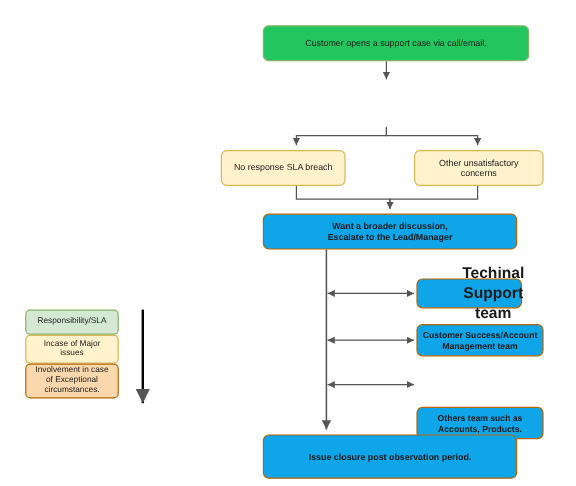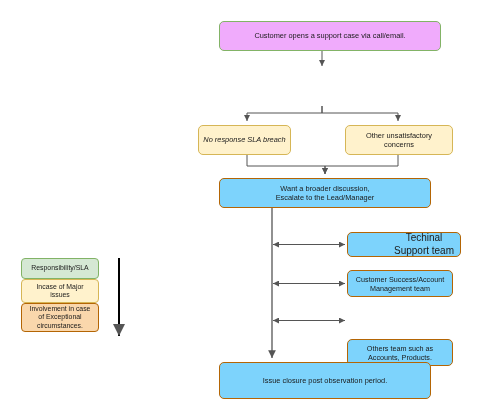--- a/index.html
+++ b/index.html
@@ -38,38 +38,39 @@
     display: flex;
     align-items: center;
     justify-content: center;
     text-align: center;
     line-height: 1.25;
     padding: 2px 4px;
     white-space: pre-line;
     z-index: 2;
   }
   .green {
-    background: #f0abfc;
+    background: #22c55e;
     border-color: #82b366;
   }
   .yellow {
     background: #fff2cc;
     border-color: #d6b656;
   }
   .orange {
-    background: #7dd3fc;
+    background: #0ea5e9;
     border-color: #b46504;
+    font-weight: bold;
   }
   
   #n-open      { left: 219px; top: 21px;  width: 222px; height: 30px; font-size: 7.4px; }
   #n-agent     { left: 268px; top: 70px;  width: 108px; height: 36px; font-size: 7.2px; }
-  #n-nosla     { left: 198px; top: 125px; width: 93px; height: 30px; font-size: 7.4px; font-style: italic; }
+  #n-nosla     { left: 184px; top: 125px; width: 104px; height: 30px; font-size: 7.4px; }
   #n-other     { left: 345px; top: 125px; width: 108px; height: 30px; font-size: 7.4px; }
   #n-broader   { left: 219px; top: 178px; width: 212px; height: 30px; font-size: 7.4px; }
-  #n-tech      { left: 347px; top: 232px; width: 114px; height: 25px; font-size: 10px; padding-left: 44px; }
+  #n-tech      { left: 347px; top: 232px; width: 88px; height: 25px; font-size: 13px; padding-left: 44px; }
   #n-csm       { left: 347px; top: 270px; width: 106px; height: 27px; font-size: 7.2px; }
   #n-others    { left: 347px; top: 307px; width: 106px; height: 27px; font-size: 7.2px; margin-top: 32px; }
   #n-closure   { left: 219px; top: 362px; width: 212px; height: 37px; font-size: 7.4px; }
 
   
   .legend-node {
     position: absolute;
     box-sizing: border-box;
     border-radius: 4px;
     border: 1px solid #888;

